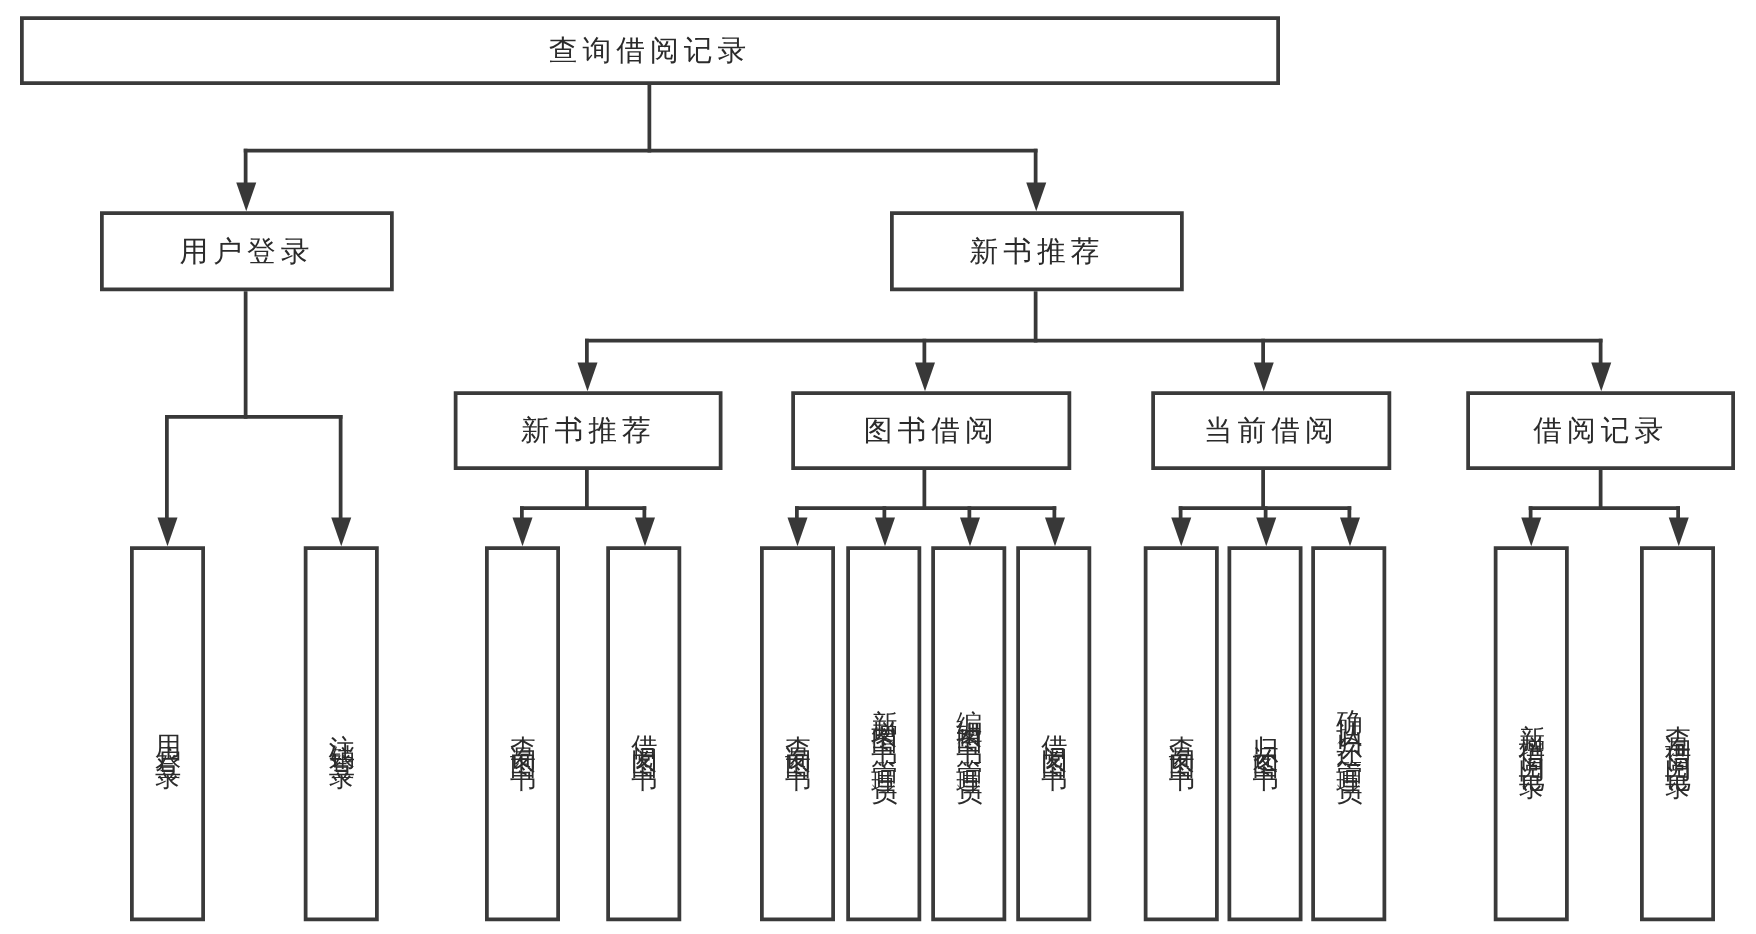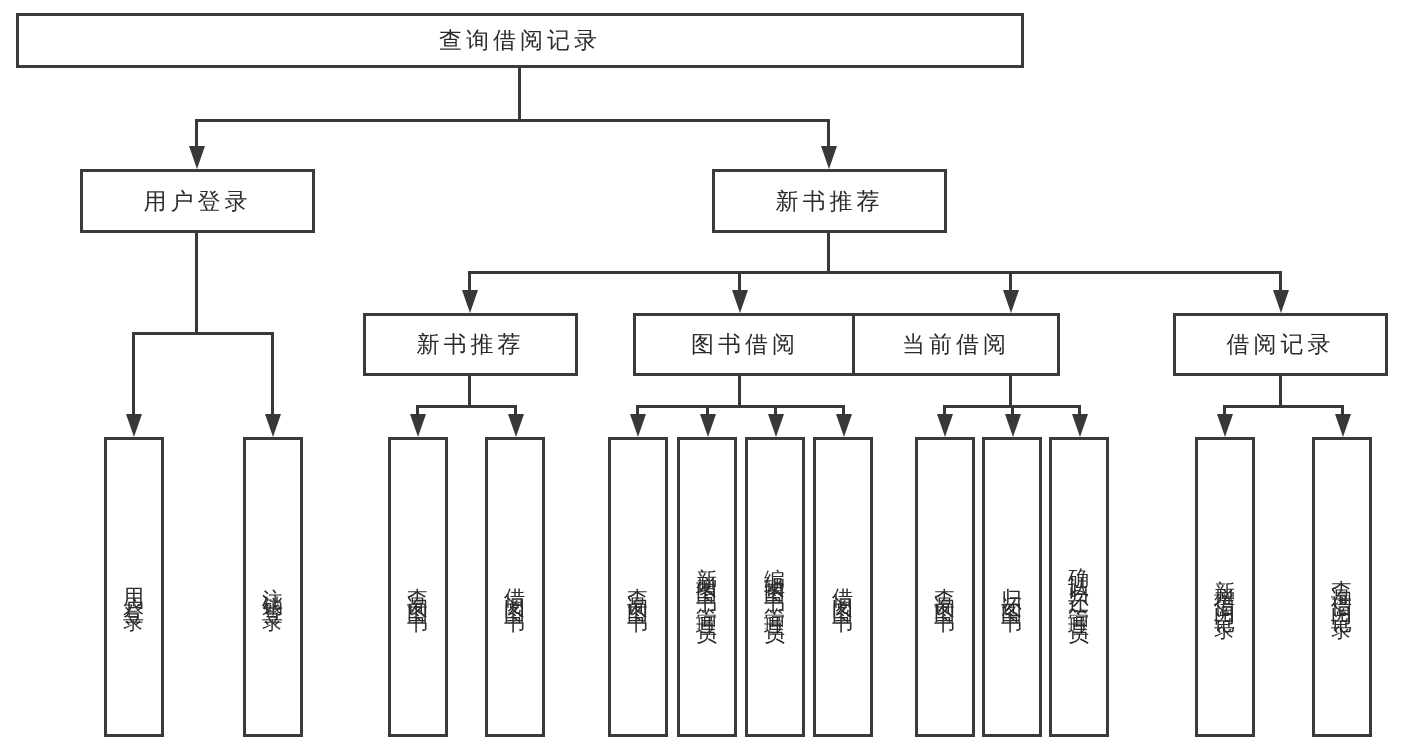--- a/index.html
+++ b/index.html
@@ -37,21 +37,21 @@
 
 <div class="canvas">
 
   <div class="node" style="left:16px;top:13px;width:1008px;height:55px;">查询借阅记录</div>
 
   <div class="node" style="left:80px;top:169px;width:235px;height:64px;">用户登录</div>
   <div class="node" style="left:712px;top:169px;width:235px;height:64px;">新书推荐</div>
 
   <div class="node" style="left:363px;top:313px;width:215px;height:63px;">新书推荐</div>
   <div class="node" style="left:633px;top:313px;width:224px;height:63px;">图书借阅</div>
-  <div class="node" style="left:852px;top:313px;width:208px;height:63px;">当前借阅</div>
+  <div class="node" style="left:921px;top:313px;width:192px;height:63px;">当前借阅</div>
   <div class="node" style="left:1173px;top:313px;width:215px;height:63px;">借阅记录</div>
 
   <div class="leaf" style="left:104px;top:437px;width:60px;height:300px;">
     <span class="vtext">用户登录</span>
   </div>
   <div class="leaf" style="left:243px;top:437px;width:60px;height:300px;">
     <span class="vtext">注销登录</span>
   </div>
   <div class="leaf" style="left:388px;top:437px;width:60px;height:300px;">
     <span class="vtext">查询图书</span>

